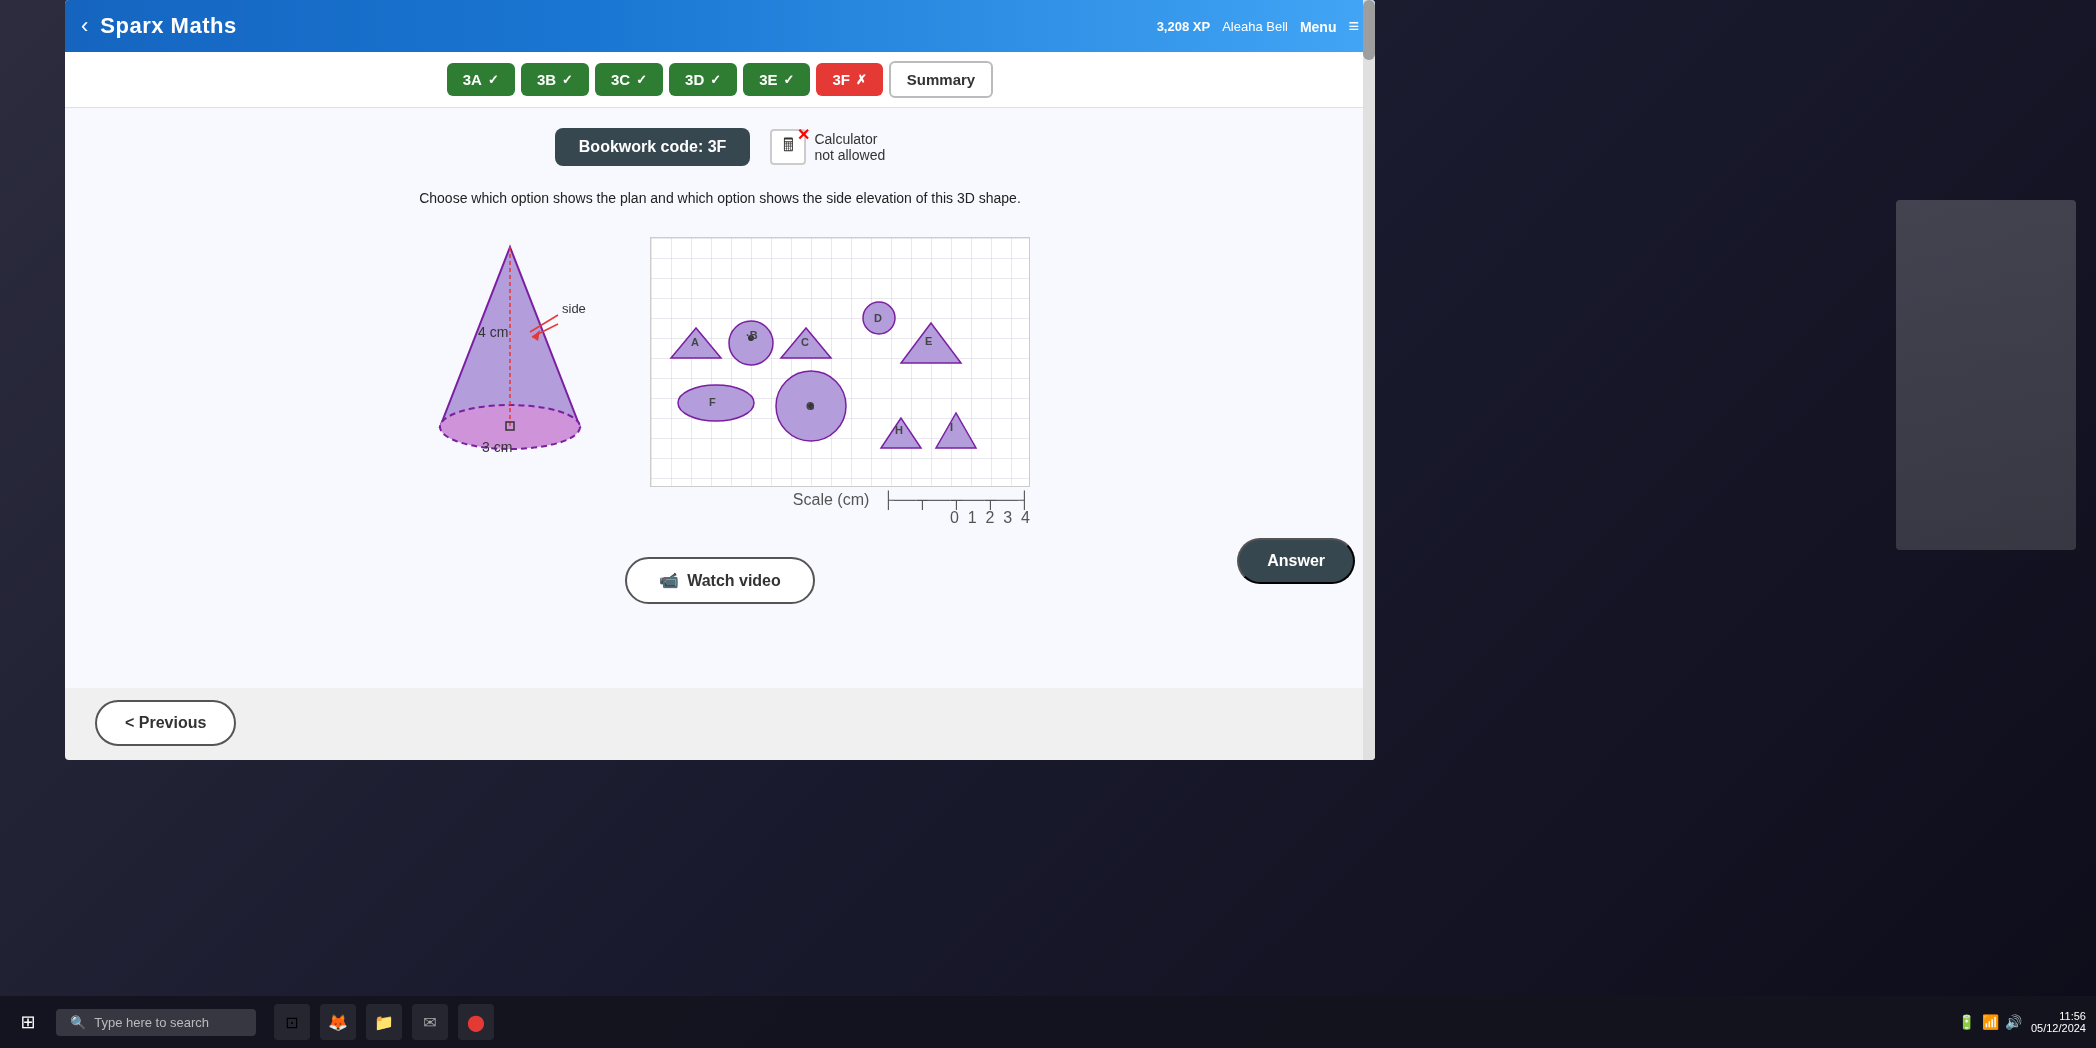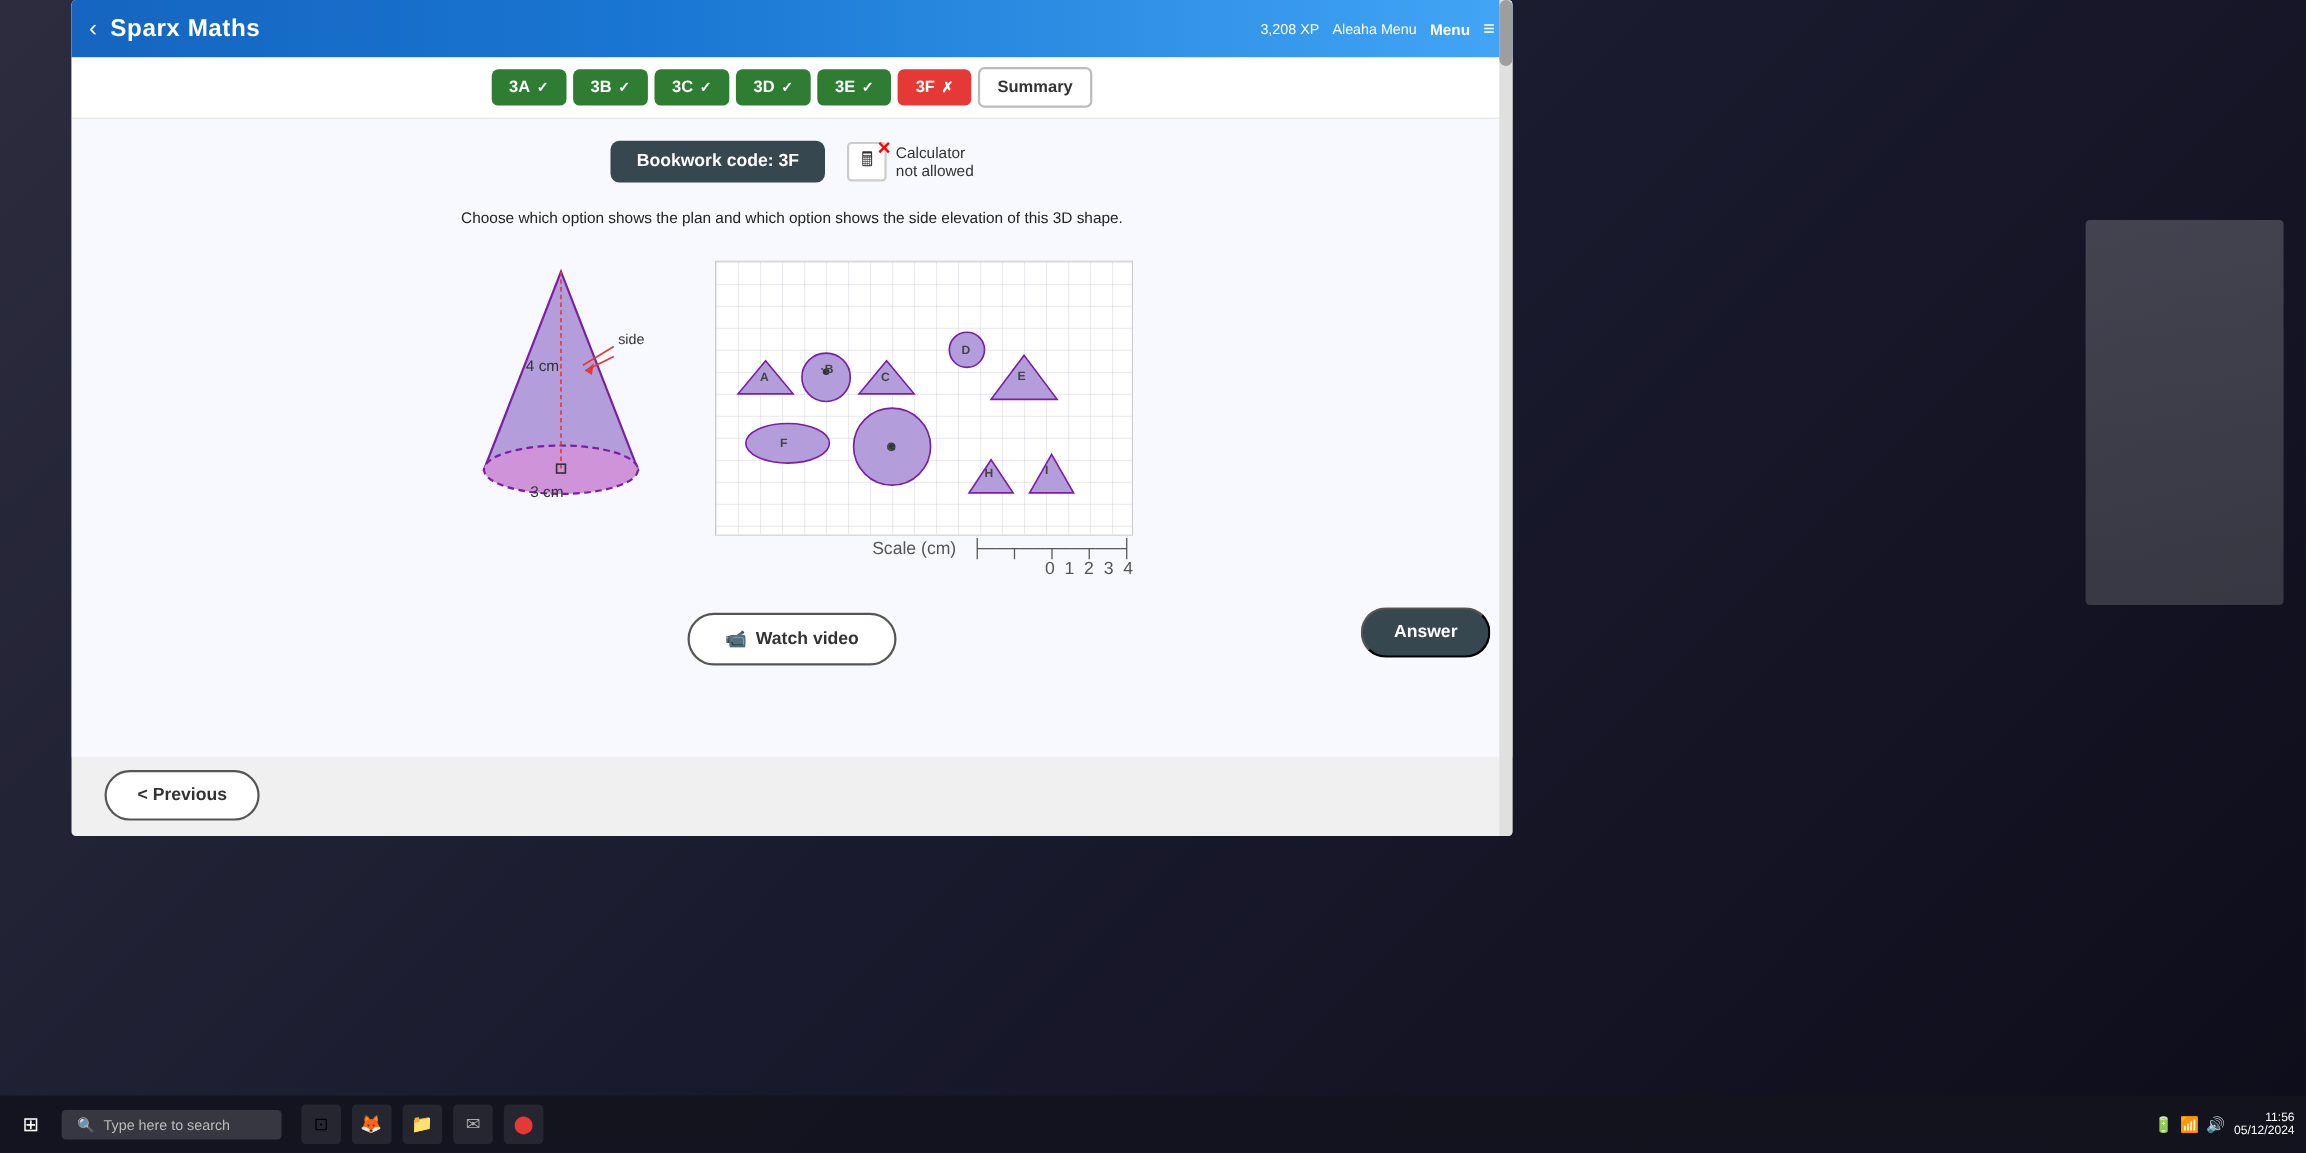--- a/index.html
+++ b/index.html
@@ -61,21 +61,21 @@
       top: 50%;
       transform: translateY(-50%);
       display: flex;
       align-items: center;
       gap: 12px;
       color: white;
       font-size: 13px;
     }
 
     .xp-badge {
-      font-weight: 400;
+      font-weight: 700;
     }
 
     .user-name { font-weight: 500; }
 
     .menu-btn {
       cursor: pointer;
       font-weight: 600;
       font-size: 14px;
     }
 
@@ -265,21 +265,21 @@
     .answer-btn {
       background: #37474f;
       color: white;
       padding: 12px 28px;
       border-radius: 25px;
       font-size: 16px;
       font-weight: 600;
       cursor: pointer;
       position: absolute;
       right: 20px;
-      bottom: 90px;
+      bottom: 104px;
     }
 
     
     .taskbar {
       position: absolute;
       bottom: 0;
       left: 0;
       right: 0;
       height: 52px;
       background: rgba(20, 20, 30, 0.92);
@@ -374,21 +374,21 @@
 
 <div class="laptop-bg"></div>
 
 <div class="screen">
 
   <div class="top-nav">
     <span class="back-btn">‹</span>
     <span class="app-title">Sparx Maths</span>
     <div class="top-right">
       <span class="xp-badge">3,208 XP</span>
-      <span class="user-name">Aleaha Menu</span>
+      <span class="user-name">Aleaha Bell</span>
       <span class="menu-btn">Menu</span>
       <span style="font-size:18px;">≡</span>
     </div>
   </div>
 
   <div class="tabs-row">
     <div class="tab tab-complete">
       <span>3A</span>
       <span class="checkmark">✓</span>
     </div>

